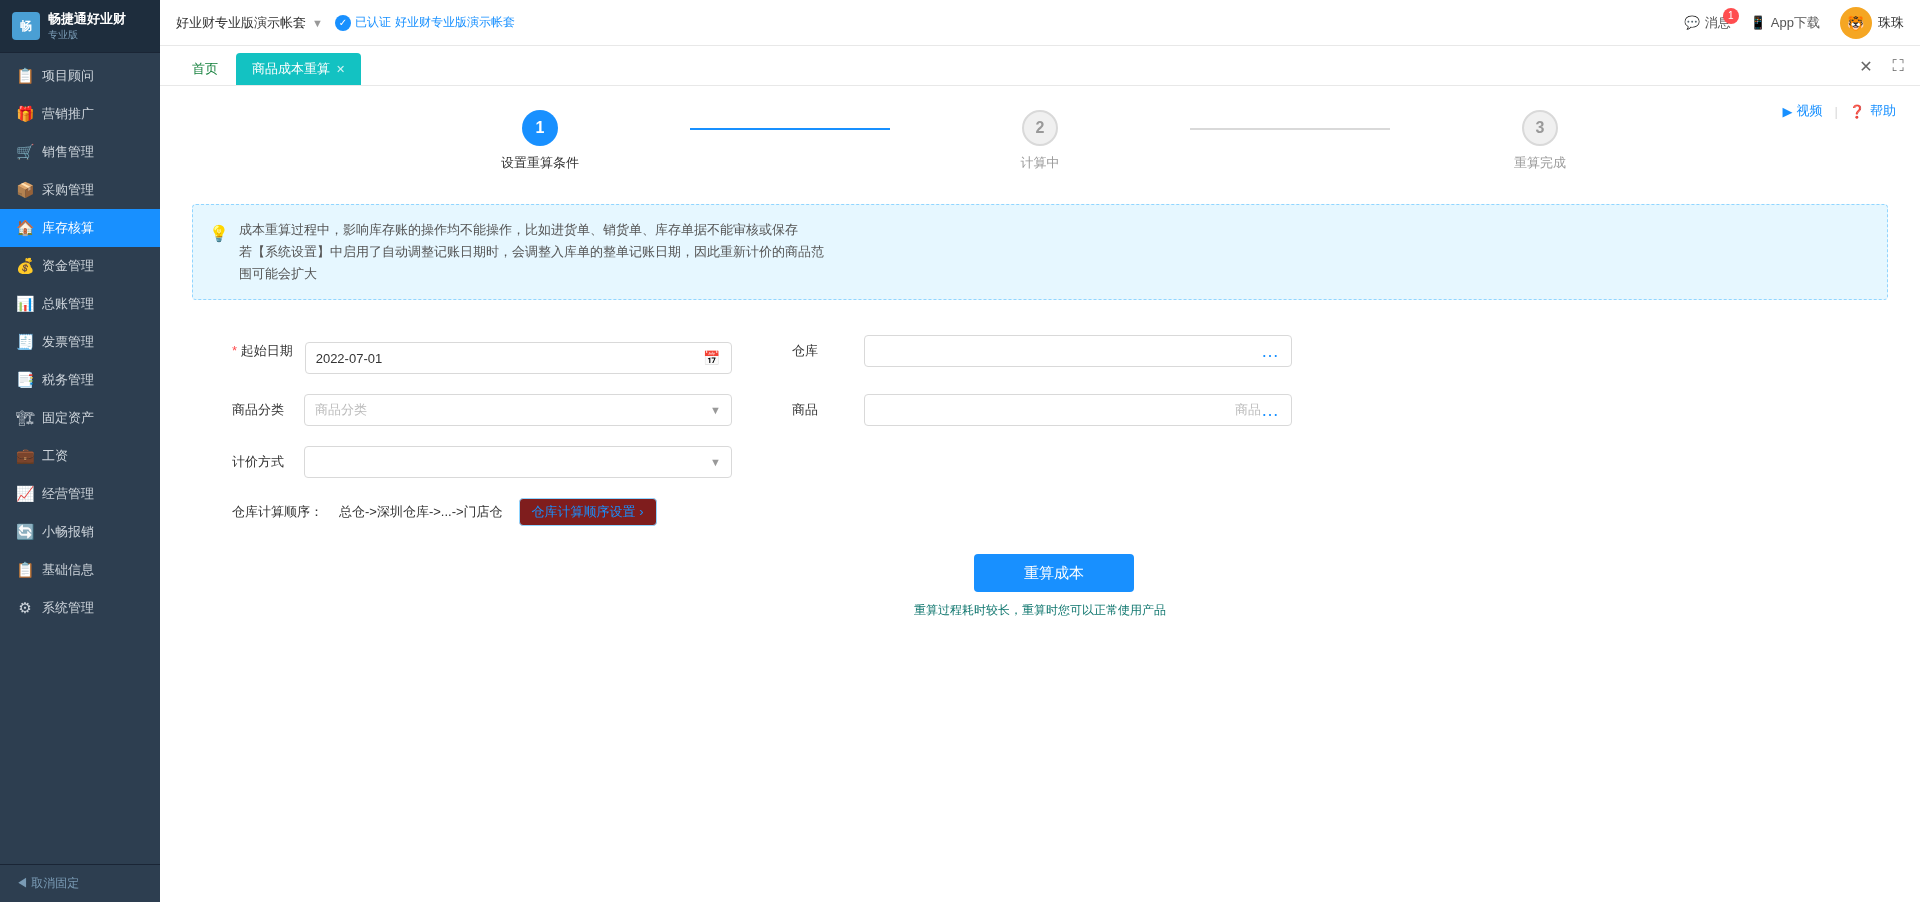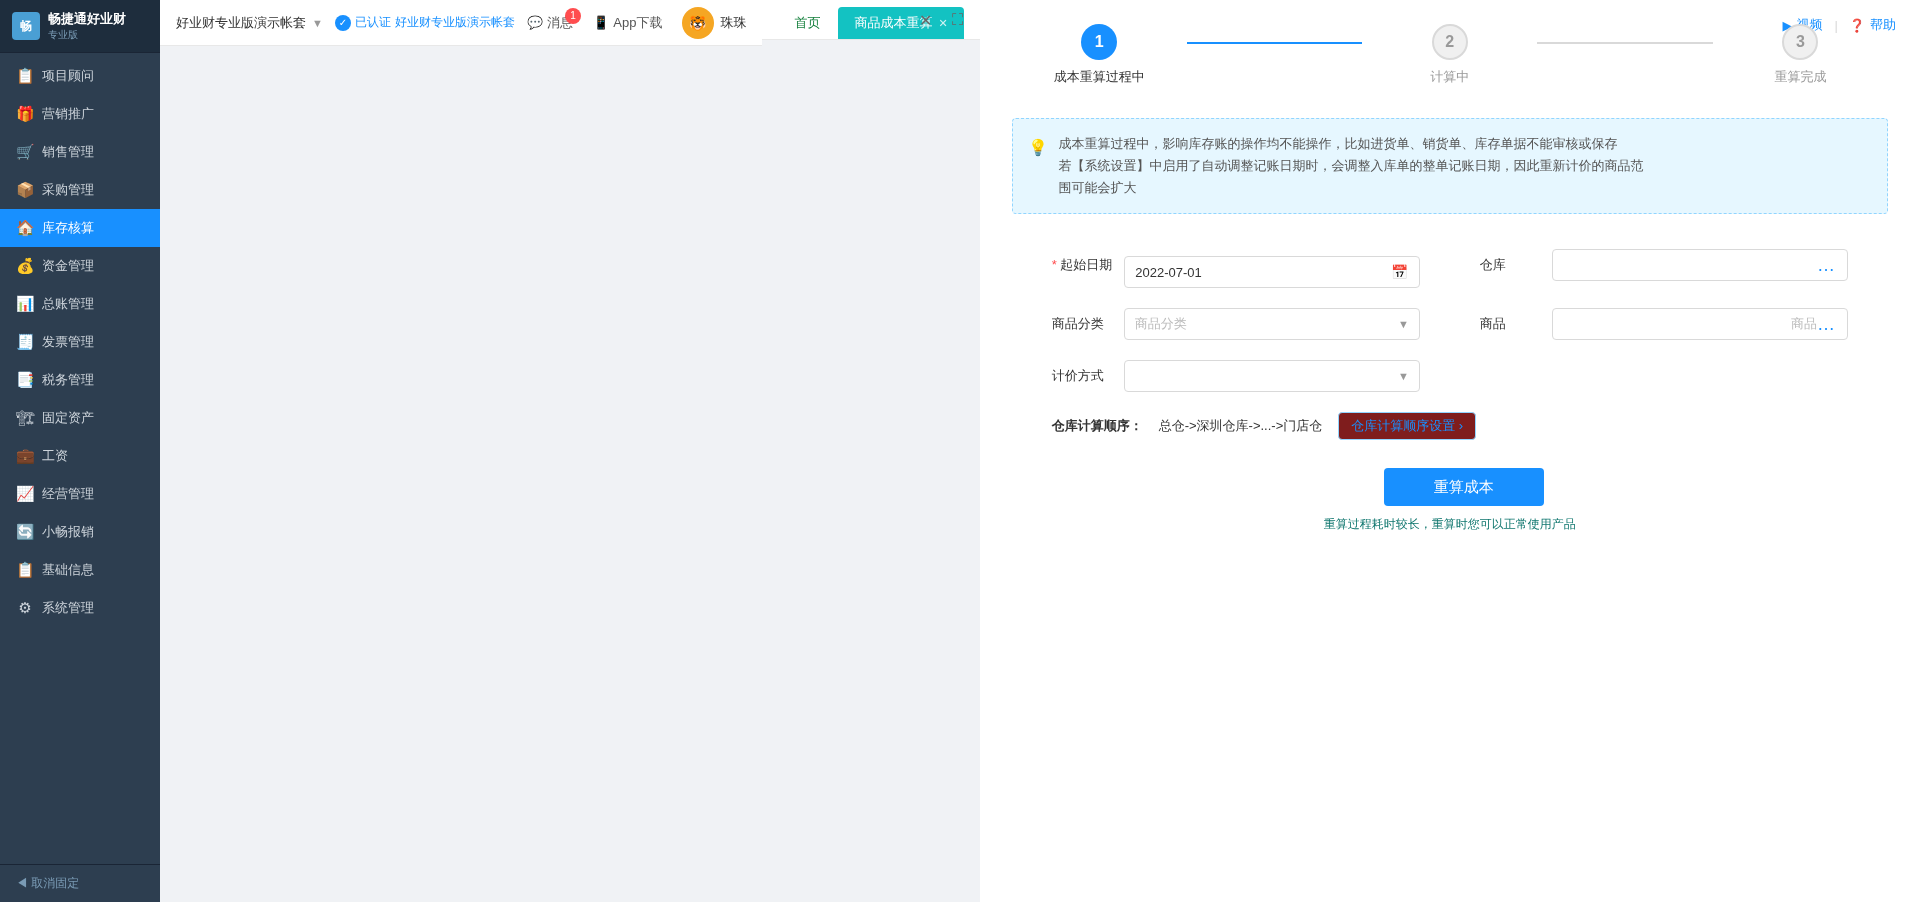--- a/index.html
+++ b/index.html
@@ -75,21 +75,21 @@
       cursor: pointer;
       display: flex;
       align-items: center;
       gap: 6px;
     }
 
     
     .main {
       flex: 1;
       display: flex;
-      flex-direction: row;
+      flex-direction: column;
       background: #f0f2f5;
       overflow: hidden;
     }
 
     
     .topbar {
       background: #fff;
       height: 46px;
       display: flex;
       align-items: center;
@@ -367,21 +367,20 @@
       display: flex;
       align-items: center;
       margin-bottom: 28px;
       gap: 16px;
       padding-left: 0;
     }
     .warehouse-label {
       font-size: 13px;
       color: #333;
       white-space: nowrap;
-      font-weight: bold;
     }
     .warehouse-value {
       font-size: 13px;
       color: #333;
     }
     .warehouse-btn {
       border: 1px solid #91d5ff;
       background: #7f1d1d;
       color: #1890ff;
       border-radius: 4px;
@@ -571,21 +570,21 @@
       <span style="color:#d9d9d9;">|</span>
       <div class="content-action-btn">
         <span>❓</span>
         <span>帮助</span>
       </div>
     </div>
 
     <div class="steps">
       <div class="step">
         <div class="step-circle active">1</div>
-        <div class="step-label">成本重算过程中</div>
+        <div class="step-label">设置重算条件</div>
       </div>
       <div class="step-line active"></div>
       <div class="step">
         <div class="step-circle inactive">2</div>
         <div class="step-label inactive">计算中</div>
       </div>
       <div class="step-line"></div>
       <div class="step">
         <div class="step-circle inactive">3</div>
         <div class="step-label inactive">重算完成</div>

